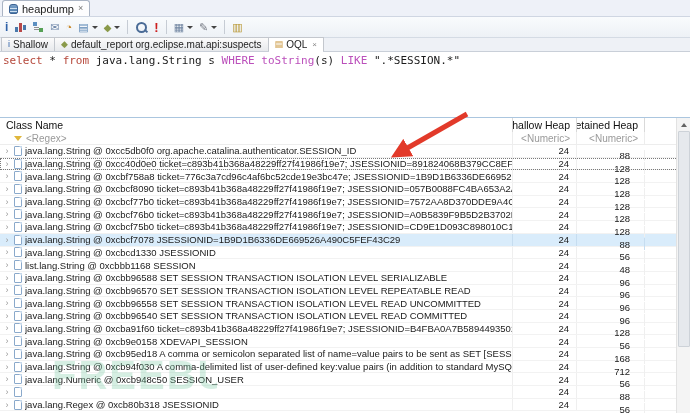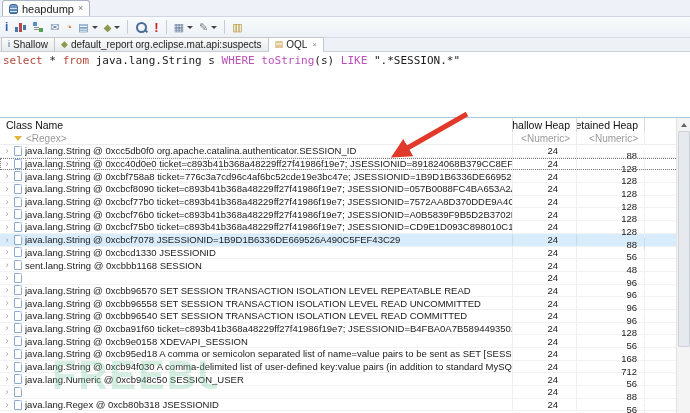--- a/index.html
+++ b/index.html
@@ -67,22 +67,22 @@
   .col-spare { flex:1 1 auto; border-right:none; }
   .funnel { width:0; height:0; border-left:4px solid transparent; border-right:4px solid transparent; border-top:5px solid #e0b73c; margin:0 4px 0 8px; }
 
   #table-body { position:relative; }
   .trow { display:flex; height:12.7px; font-size:9.5px; color:#1a1a1a; align-items:center; border-bottom:1px solid #f2f2f2; background:#fff; cursor:default; }
   .trow.selected { background:#d9ecfb; }
   .trow.focused { outline:1px dotted #7a7a7a; outline-offset:-1px; }
   .tcell { height:100%; display:flex; align-items:center; overflow:hidden; white-space:nowrap; border-right:1px solid #efefef; }
   .trow.selected .tcell { border-right-color:#c6ddf0; }
   .tc-name { flex:0 0 513px; width:513px; padding-left:3px; gap:3px; }
-  .tc-shallow { flex:0 0 64px; width:64px; justify-content:flex-end; padding-right:18px; }
-  .tc-retained { flex:0 0 68px; width:68px; justify-content:flex-end; padding-right:7px;margin-top:9px; }
+  .tc-shallow { flex:0 0 64px; width:64px; justify-content:flex-end; padding-right:7px; }
+  .tc-retained { flex:0 0 68px; width:68px; justify-content:flex-end; padding-right:14px;margin-top:9px; }
   .tc-spare { flex:1 1 auto; border-right:none; }
   .expander { color:#9a9a9a; font-size:9px; width:8px; text-align:center; flex:0 0 auto; }
   .doc { width:8px; height:10px; background:#fff; border:1px solid #8aa9cb; border-radius:1px; position:relative; flex:0 0 auto; }
   .doc::before { content:""; position:absolute; right:-1px; top:-1px; width:0; height:0; border-style:solid; border-width:0 3px 3px 0; border-color:transparent #c8daec transparent transparent; }
   .row-text { overflow:hidden; white-space:nowrap; }
 
   
   #vscroll { position:absolute; top:0; right:0; width:14px; height:100%; background:#f4f4f4; border-left:1px solid #e2e2e2; }
   .sb-btn { position:absolute; left:0; width:14px; height:13px; background:#f4f4f4; display:flex; align-items:center; justify-content:center; cursor:pointer; }
   #sb-up { top:0; }
@@ -278,30 +278,31 @@
       <span class="row-text">java.lang.String @ 0xcbcd1330  JSESSIONID</span>
     </div>
     <div class="tcell tc-shallow">24</div>
     <div class="tcell tc-retained">56</div>
     <div class="tcell tc-spare"></div>
   </div>
         <div class="trow">
     <div class="tcell tc-name">
       <span class="expander">›</span>
       <span class="doc"></span>
-      <span class="row-text">sent.lang.String @ 0xcbbb1168  SESSION</span>
+      <span class="row-text">list.lang.String @ 0xcbbb1168  SESSION</span>
     </div>
     <div class="tcell tc-shallow">24</div>
     <div class="tcell tc-retained">48</div>
     <div class="tcell tc-spare"></div>
   </div>
         <div class="trow">
     <div class="tcell tc-name">
       <span class="expander">›</span>
       <span class="doc"></span>
+      <span class="row-text">java.lang.String @ 0xcbb96588  SET SESSION TRANSACTION ISOLATION LEVEL SERIALIZABLE</span>
     </div>
     <div class="tcell tc-shallow">24</div>
     <div class="tcell tc-retained">96</div>
     <div class="tcell tc-spare"></div>
   </div>
         <div class="trow">
     <div class="tcell tc-name">
       <span class="expander">›</span>
       <span class="doc"></span>
       <span class="row-text">java.lang.String @ 0xcbb96570  SET SESSION TRANSACTION ISOLATION LEVEL REPEATABLE READ</span>

